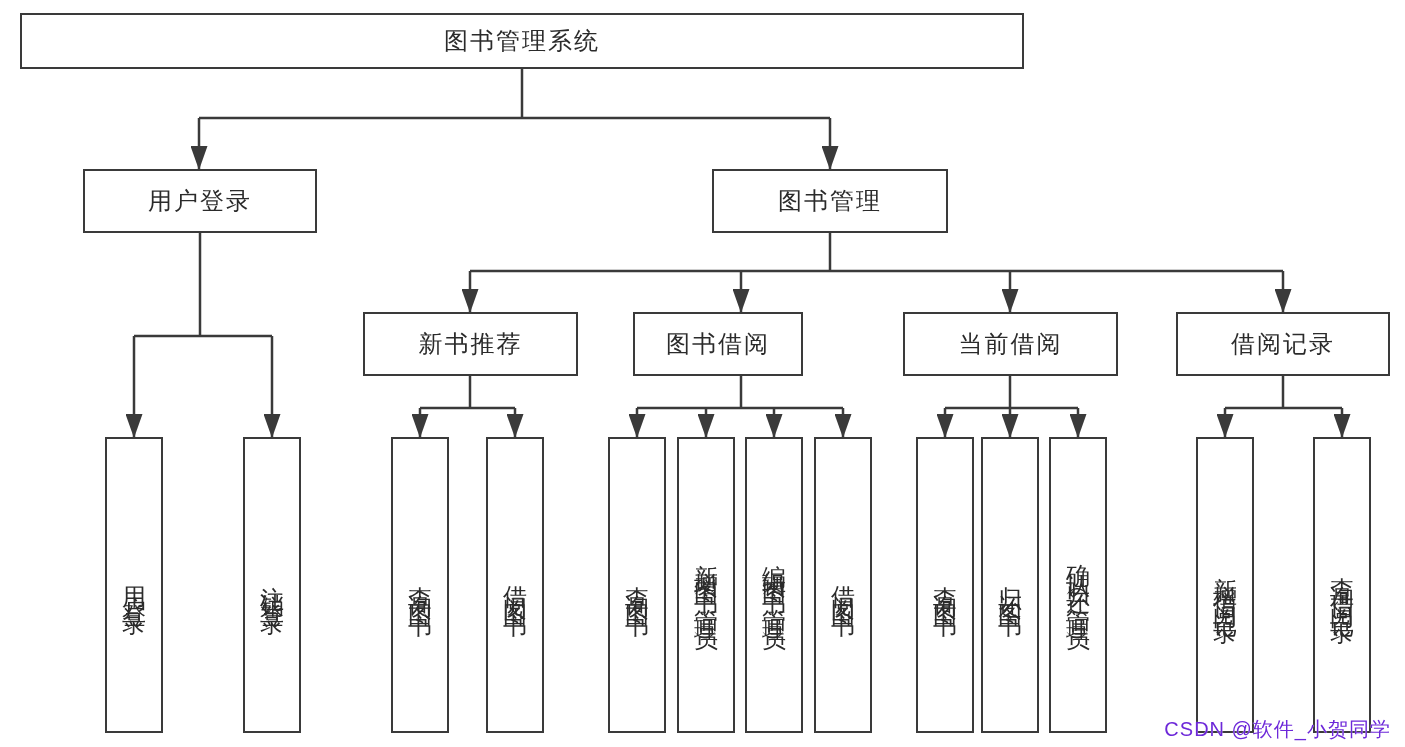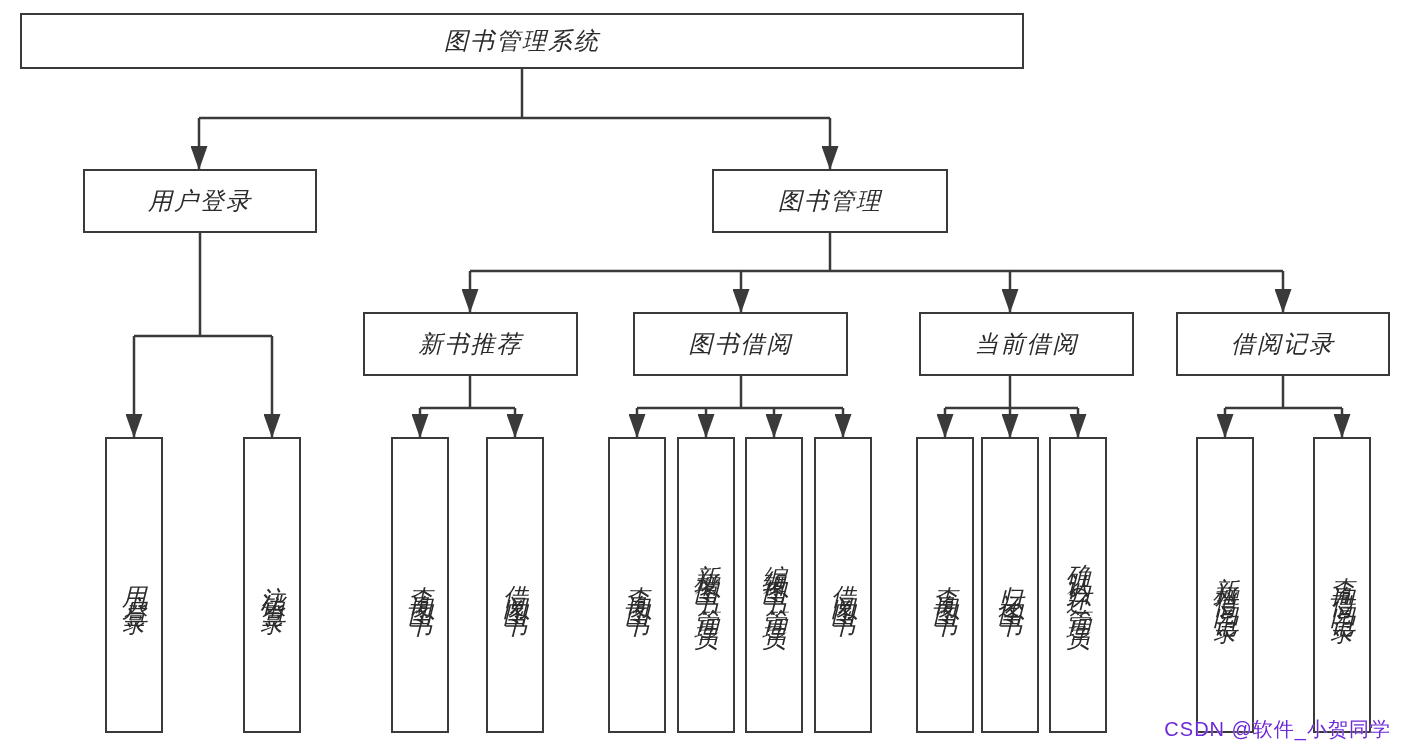--- a/index.html
+++ b/index.html
@@ -19,21 +19,20 @@
     pointer-events: none;
   }
   .box {
     position: absolute;
     box-sizing: border-box;
     border: 2.5px solid #3a3a3a;
     background: #ffffff;
     display: flex;
     align-items: center;
     justify-content: center;
-    font-style: italic;
   }
   .hlabel {
     font-size: 24px;
     letter-spacing: 2px;
     white-space: nowrap;
   }
   .vtext {
     writing-mode: vertical-rl;
     text-orientation: mixed;
     font-size: 24px;
@@ -42,22 +41,22 @@
     white-space: nowrap;
   }
   
   .n-root  { left: 20px;   top: 13px;  width: 1004px; height: 56px; }
   
   .n-login { left: 83px;   top: 169px; width: 234px;  height: 64px; }
   .n-mgmt  { left: 712px;  top: 169px; width: 236px;  height: 64px; text-align: right; }
   
   .n-l3    { top: 312px; height: 64px; text-align: center; }
   .n-rec   { left: 363px;  width: 215px; }
-  .n-bor   { left: 633px;  width: 215px; }
-  .n-cur   { left: 903px;  width: 215px; margin-left: 16px; }
+  .n-bor   { left: 633px;  width: 170px; }
+  .n-cur   { left: 903px;  width: 215px; }
   .n-his   { left: 1176px; width: 214px; }
   
   .leaf    { top: 437px; height: 296px; width: 58px; }
   .lf1  { left: 105px; }  .lf2  { left: 243px; }
   .lf3  { left: 391px; }  .lf4  { left: 486px; }
   .lf5  { left: 608px; }  .lf6  { left: 677px; }
   .lf7  { left: 745px; }  .lf8  { left: 814px; }
   .lf9  { left: 916px; }  .lf10 { left: 981px; }
   .lf11 { left: 1049px; }
   .lf12 { left: 1196px; } .lf13 { left: 1313px; }

